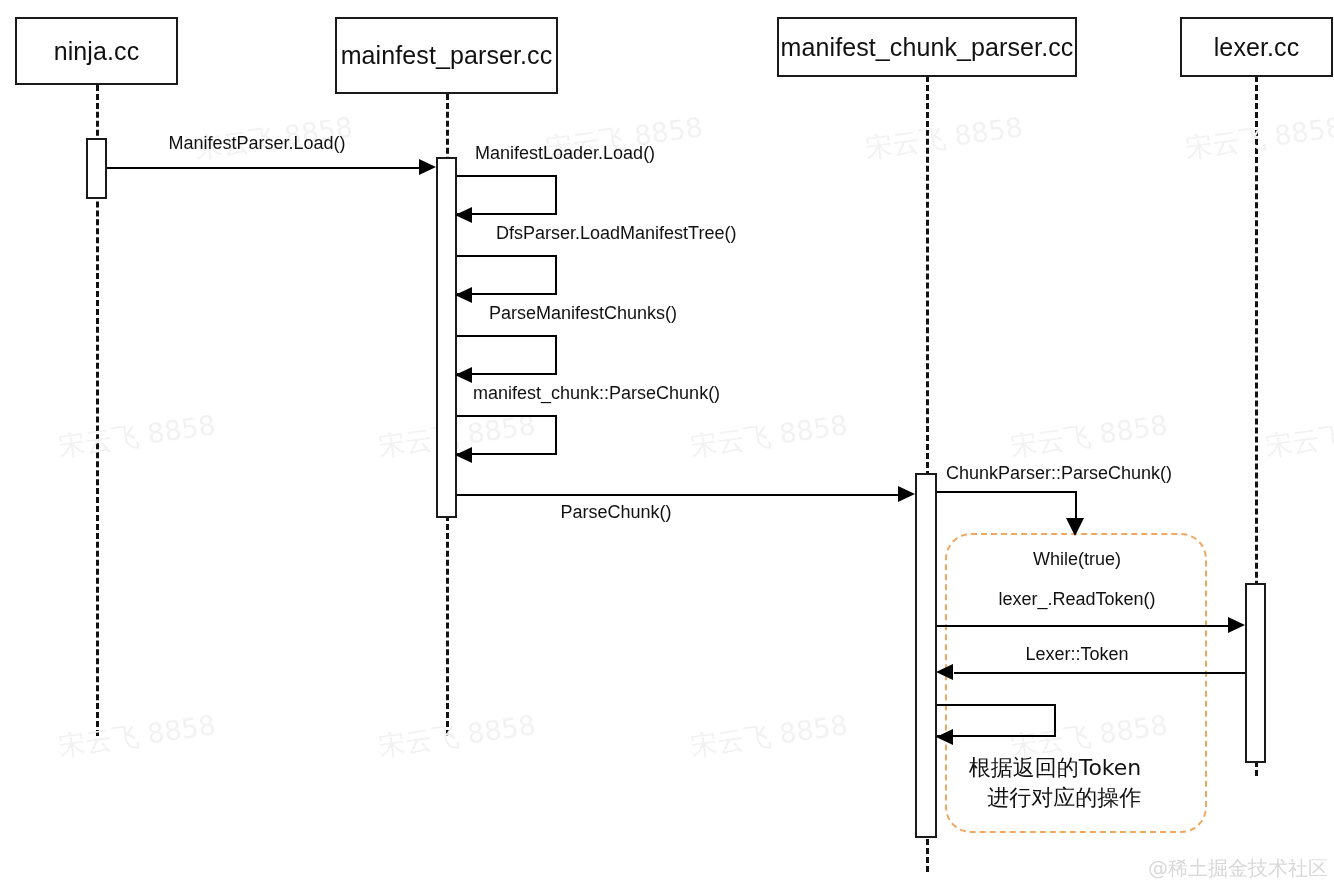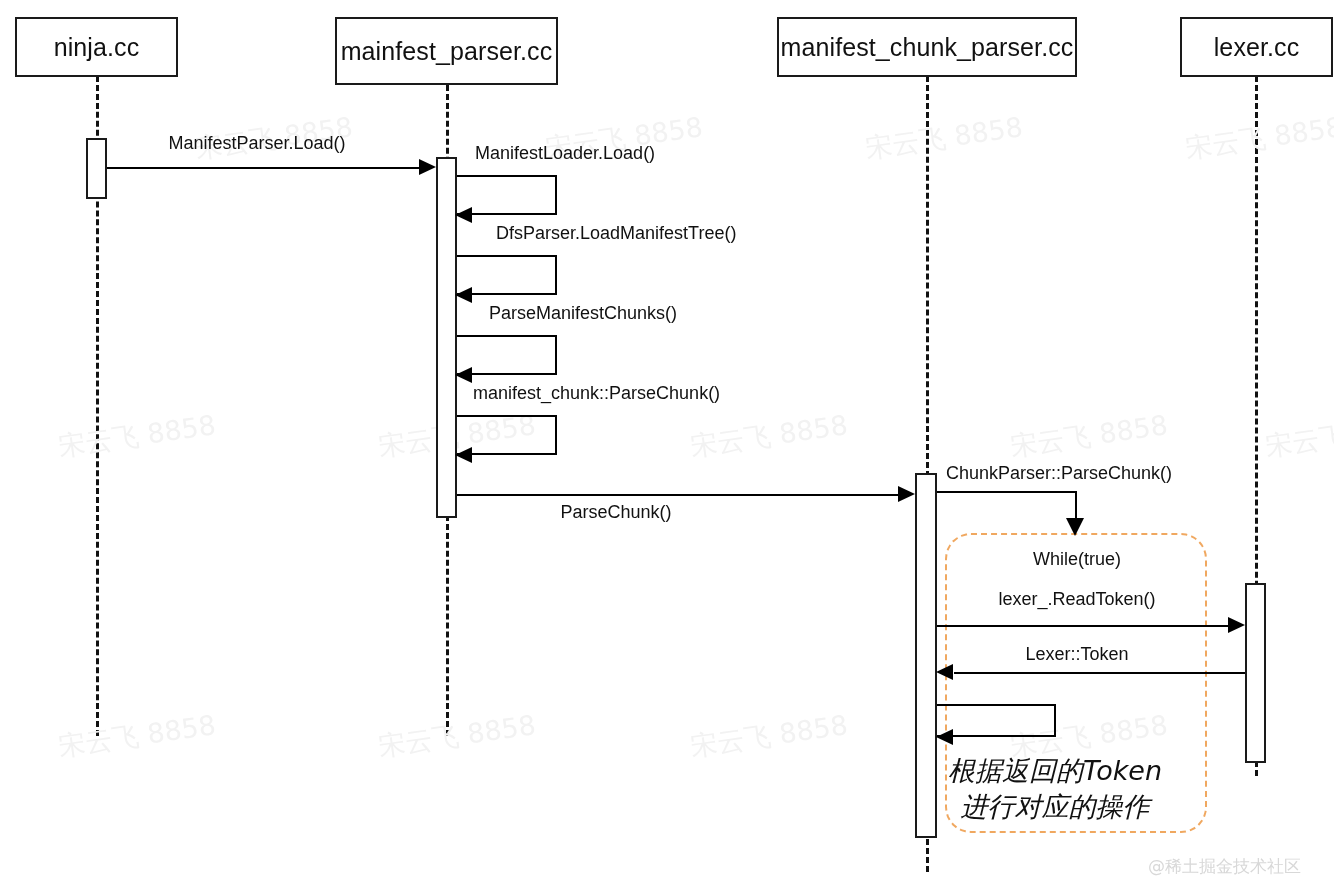--- a/index.html
+++ b/index.html
@@ -120,37 +120,36 @@
     font-size: 27px;
     color: #f2f2f2;
     white-space: nowrap;
     transform: rotate(-8deg);
     z-index: 2;
     pointer-events: none;
     user-select: none;
   }
   .wm-corner {
     position: absolute;
-    font-size: 17px;
+    font-size: 20px;
     color: #d8d8d8;
     white-space: nowrap;
     z-index: 7;
     user-select: none;
   }
   .cjk { font-family: "DejaVu Sans", "Liberation Sans", sans-serif; }
   .multiline {
     position: absolute;
-    font-size: 27px;
+    font-size: 22px;
     color: #111111;
-    text-align: center;
+    text-align: right;
     line-height: 1.35;
     white-space: pre;
     z-index: 5;
     transform: translateX(-50%);
-    font-style: italic;
   }
 </style>
 </head>
 <body>
 
 <div id="canvas">
 
   <div class="wm cjk" style="left:58px;  top:418px;">宋云飞 8858</div>
   <div class="wm cjk" style="left:58px;  top:718px;">宋云飞 8858</div>
   <div class="wm cjk" style="left:195px; top:120px;">宋云飞 8858</div>
@@ -163,24 +162,24 @@
   <div class="wm cjk" style="left:1010px; top:418px;">宋云飞 8858</div>
   <div class="wm cjk" style="left:1010px; top:718px;">宋云飞 8858</div>
   <div class="wm cjk" style="left:1185px; top:120px;">宋云飞 8858</div>
   <div class="wm cjk" style="left:1265px; top:418px;">宋云飞 8858</div>
 
   <div class="lifeline" style="left:96px;  top:76px;  height:660px;"></div>
   <div class="lifeline" style="left:446px; top:76px;  height:660px;"></div>
   <div class="lifeline" style="left:926px; top:76px;  height:796px;"></div>
   <div class="lifeline" style="left:1255px; top:76px; height:700px;"></div>
 
-  <div class="participant" style="left:15px;  top:17px; width:163px; height:60px;">
+  <div class="participant" style="left:15px;  top:17px; width:163px; height:68px;">
     <span>ninja.cc</span>
   </div>
-  <div class="participant" style="left:335px; top:17px; width:223px; height:68px;">
+  <div class="participant" style="left:335px; top:17px; width:223px; height:77px;">
     <span>mainfest_parser.cc</span>
   </div>
   <div class="participant" style="left:777px; top:17px; width:300px; height:60px;">
     <span>manifest_chunk_parser.cc</span>
   </div>
   <div class="participant" style="left:1180px; top:17px; width:153px; height:60px;">
     <span>lexer.cc</span>
   </div>
 
   <div class="loop-box" style="left:945px; top:533px; width:262px; height:300px;"></div>

